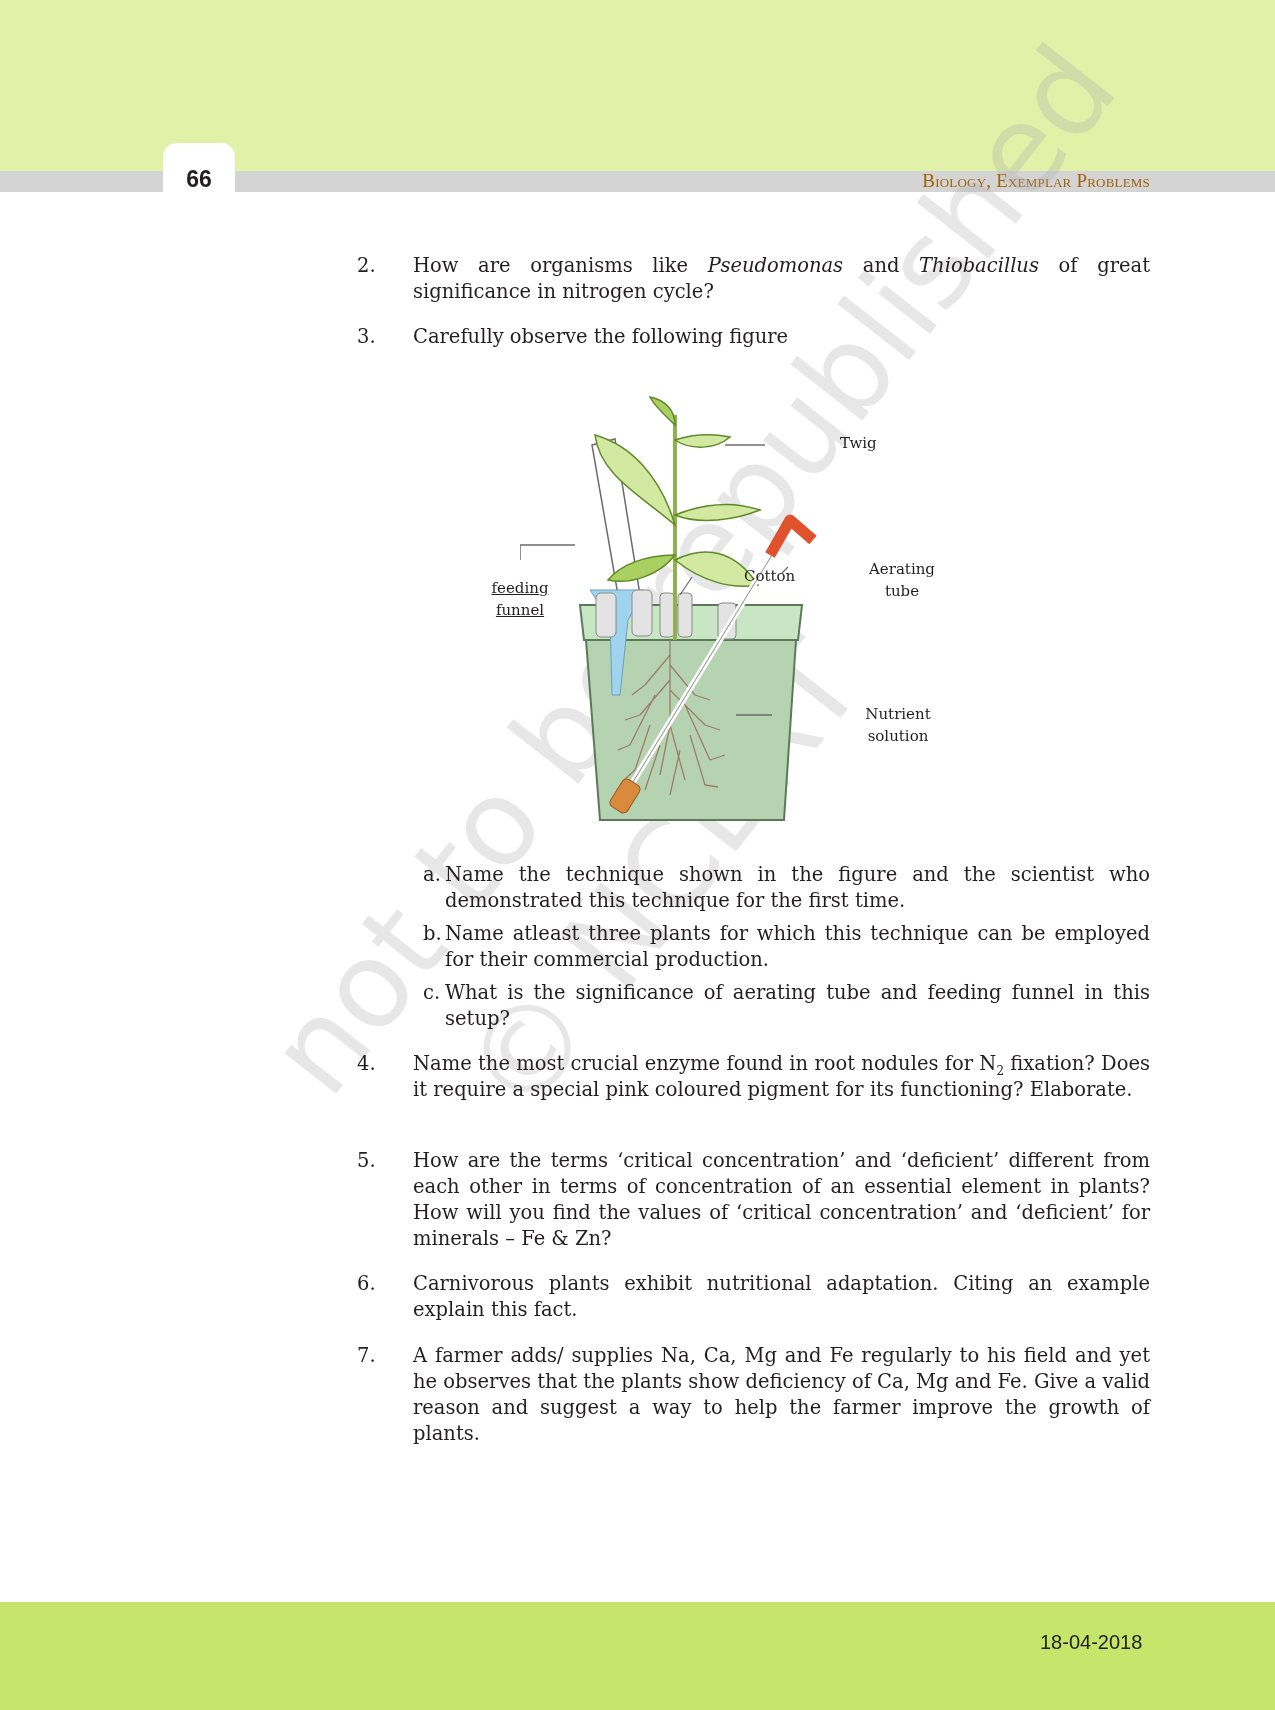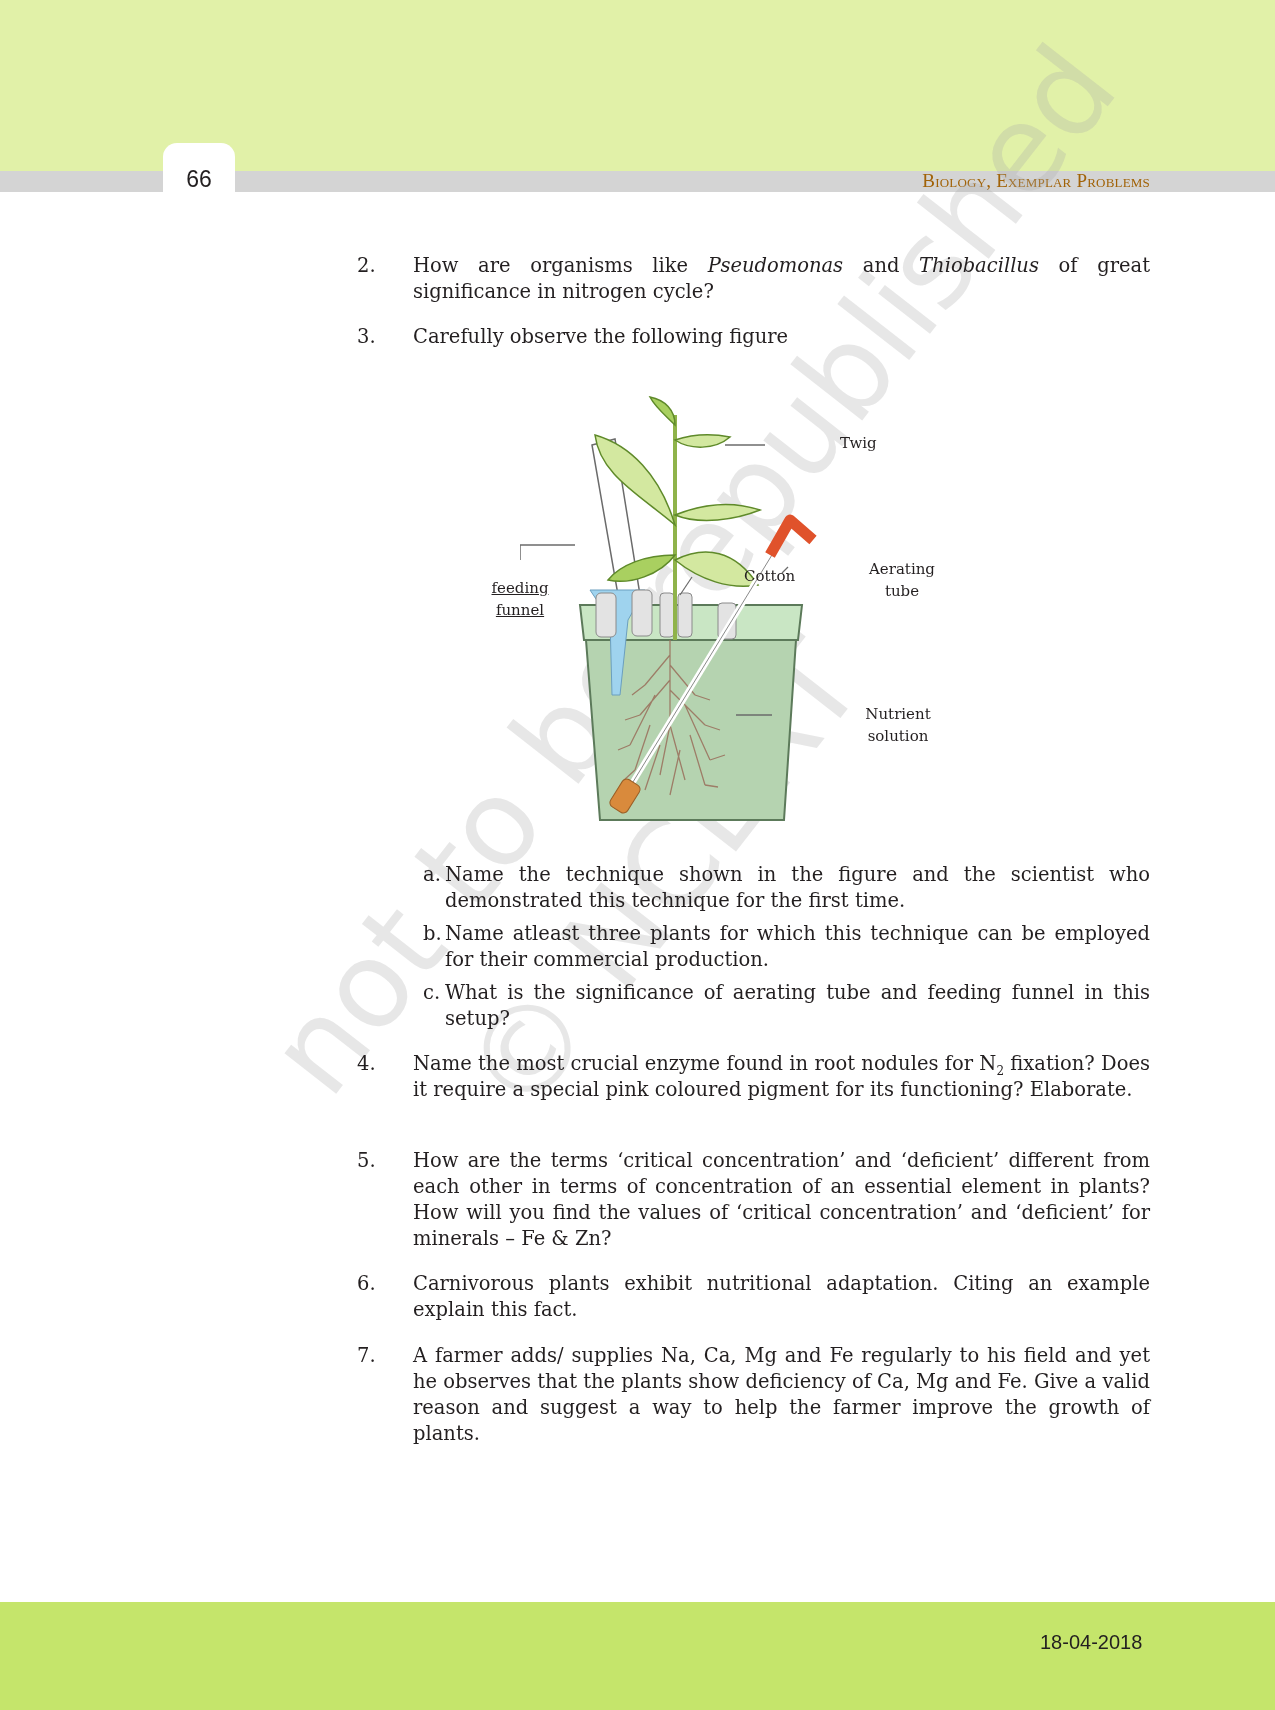--- a/index.html
+++ b/index.html
@@ -10,21 +10,21 @@
     color: #231f20;
   }
   .top-band { position: absolute; left: 0; top: 0; width: 1275px; height: 171px; background: #e1f1a8; }
   .grey-band { position: absolute; left: 0; top: 171px; width: 1275px; height: 21px; background: #d4d4d4; }
   .page-tab {
     position: absolute; left: 163px; top: 143px; width: 72px; height: 52px;
     background: #ffffff; border-radius: 14px 14px 0 0;
   }
   .page-number {
     position: absolute; left: 163px; top: 166px; width: 72px; text-align: center;
-    font-family: "Liberation Sans", sans-serif; font-weight: normal; font-size: 23px; color: #231f20;
+    font-family: "Liberation Sans", sans-serif; font-weight: bold; font-size: 23px; color: #231f20;
   }
   .running-head {
     position: absolute; right: 125px; top: 170px;
     font-family: "Liberation Serif", serif; font-size: 19px; letter-spacing: 0.2px; color: #a16207;
     font-variant: small-caps;
   }
   .bottom-band { position: absolute; left: 0; top: 1602px; width: 1275px; height: 108px; background: #c5e56b; }
   .footer-date {
     position: absolute; left: 1040px; top: 1631px;
     font-family: "Liberation Sans", sans-serif; font-size: 20px; color: #231f20;

